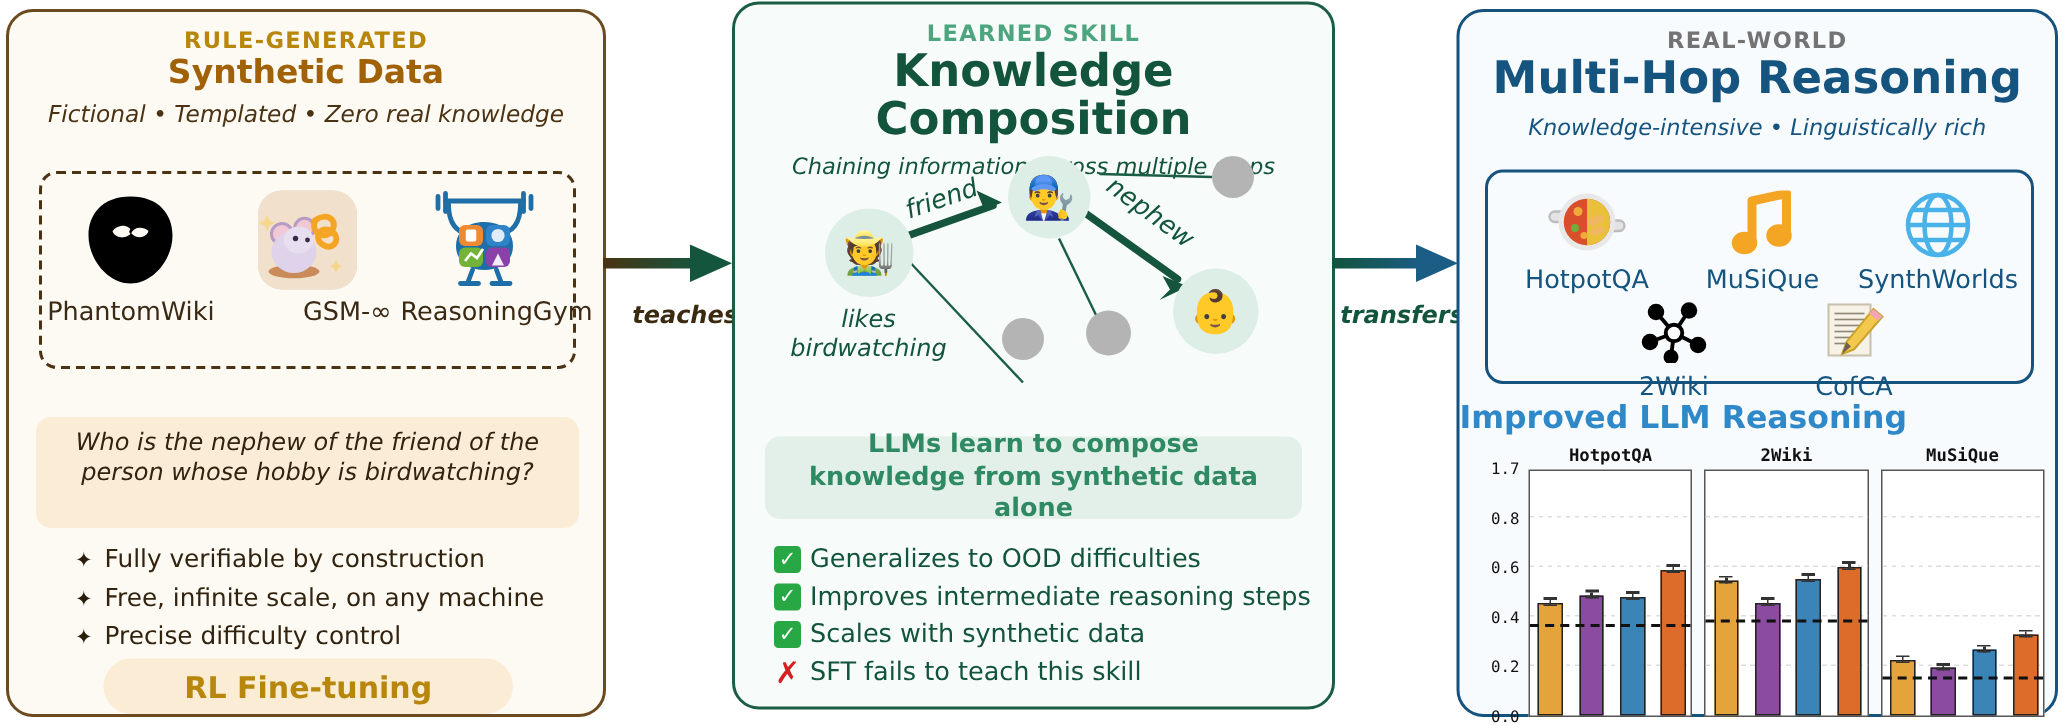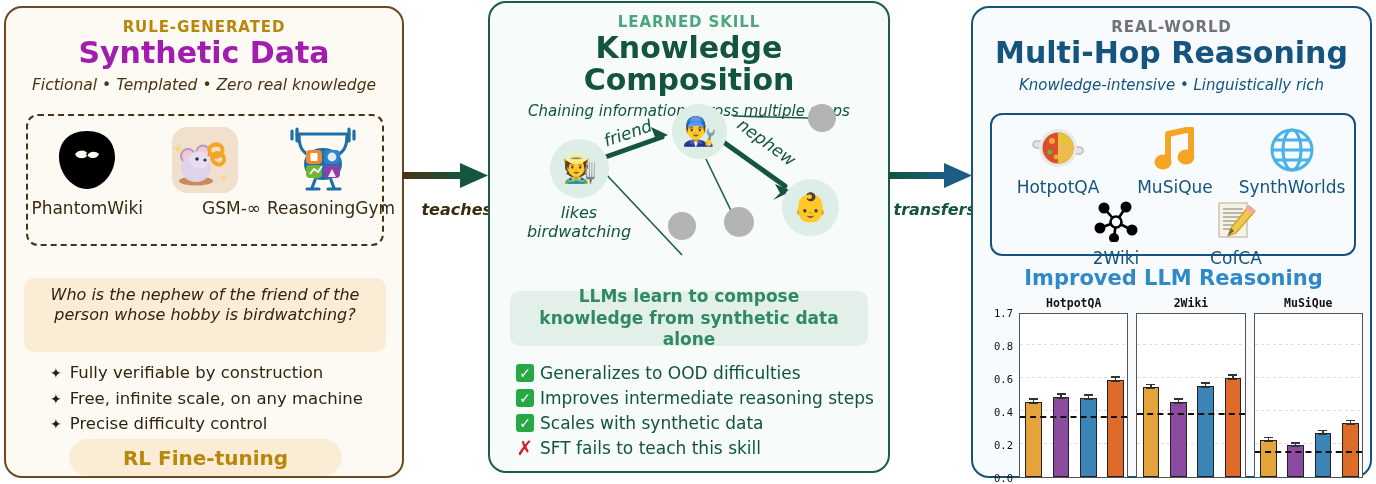--- a/index.html
+++ b/index.html
@@ -24,21 +24,21 @@
   }
   .bigtitle{
     text-align:center;font-weight:bold;line-height:1.05;margin-top:1px;
   }
   .subtitle{
     text-align:center;font-style:italic;font-size:15.5px;margin-top:7px;
   }
 
   
   #panel-synthetic .eyebrow{color:#b8860b;}
-  #panel-synthetic .bigtitle{color:#a21caf;font-size:30px;}
+  #panel-synthetic .bigtitle{color:#a16207;font-size:22px;}
   #panel-synthetic .subtitle{color:#4a3213;font-size:15.5px;}
 
   
   #panel-composition .eyebrow{color:#4ca57e;}
   #panel-composition .bigtitle{color:#12543c;font-size:30px;}
   #panel-composition .subtitle{color:#12543c;font-size:15px;}
 
   
   #panel-realworld .eyebrow{color:#737373;}
   #panel-realworld .bigtitle{color:#14547f;font-size:30px;}
@@ -111,21 +111,21 @@
   .mark.no{color:#d42020;font-weight:bold;font-size:20px;background:none;}
 
   
   #benchmark-box{
     position:absolute;left:17px;top:105px;width:366px;height:143px;
     border:2.5px solid #15527e;border-radius:12px;box-sizing:border-box;
   }
   .bm{position:absolute;text-align:center;width:120px;}
   .bm-glyph{height:58px;display:flex;align-items:center;justify-content:center;}
   .bm-label{font-size:17px;color:#14547f;margin-top:-2px;}
-  #improved-title{position:absolute;left:0;top:258px;width:401px;text-align:center;
+  #improved-title{position:absolute;left:0;top:258px;width:401px;
     font-weight:bold;font-size:21px;color:#2f89c9;}
 
   
   #bar-chart{position:absolute;left:12px;top:285px;width:378px;height:185px;}
   .yaxis-lab{position:absolute;right:100%;transform:translateY(-50%);
     padding-right:5px;font-family:"DejaVu Sans Mono","Liberation Mono",monospace;
     font-size:10.5px;color:#111;white-space:nowrap;}
   .facet{position:absolute;top:20px;bottom:0;box-sizing:border-box;
     border-left:1.2px solid #555;border-bottom:1.2px solid #555;
     border-top:1.2px solid #555;border-right:1.2px solid #555;background:#fff;}

